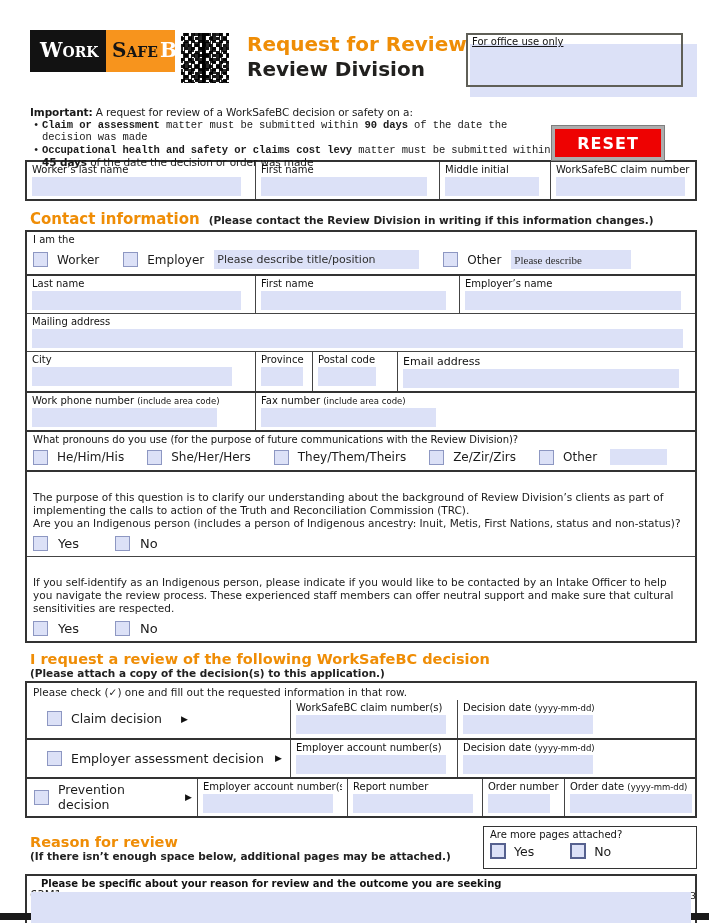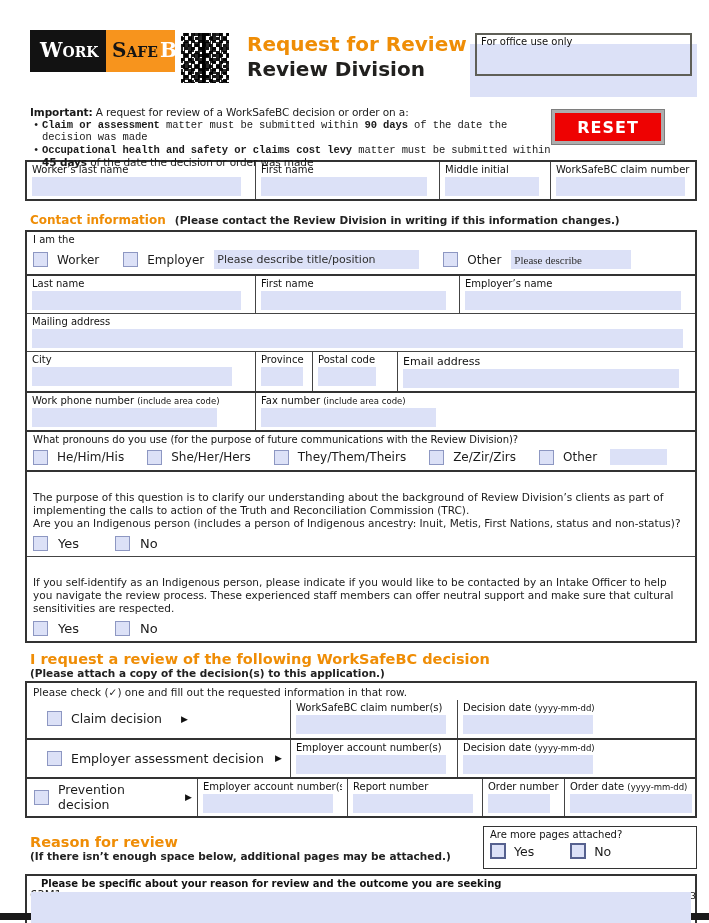--- a/index.html
+++ b/index.html
@@ -22,33 +22,33 @@
   .logo .lg-safe { color:#141414; }
   .logo .lg-bc { color:#ffffff; margin-left:2px; }
   .qr { position:absolute; left:151px; top:3px; width:48px; height:50px;
         background:
           linear-gradient(#000,#000) 21px 0/3px 100% no-repeat,
           repeating-conic-gradient(rgba(0,0,0,.85) 0% 25%, transparent 0% 50%) 2px 3px/11px 11px,
           repeating-conic-gradient(#151515 0% 25%, #fdfdfd 0% 50%) 0 0/7px 7px; }
   .titles { position:absolute; left:217px; top:2px; line-height:25px; }
   .title1 { font-size:20px; font-weight:700; color:#ef8d06; }
   .title2 { font-size:20px; font-weight:700; color:#21201e; }
-  .office-box { position:absolute; left:445px; top:3px; width:217px; height:43px;
-                border:2px solid #5f5f57; z-index:2; }
+  .office-box { position:absolute; left:436px; top:3px; width:217px; height:54px;
+                border:2px solid #5f5f57; z-index:2;text-decoration:underline; }
   .office-box .flabel { padding:1px 4px; }
   .office-field { position:absolute; left:440px; top:14px; width:227px; height:53px;
                   background:#dce1f7; border:none; z-index:1; font-size:11px; }
   
   .notice-row { position:relative; margin:4px 30px 0 30px; height:48px; }
   .notice { font-size:10.5px; line-height:12.5px; width:530px; letter-spacing:-0.1px; }
   .notice b { font-weight:700; }
   .bullet-line { padding-left:12px; position:relative;font-family:Liberation Mono, monospace; }
   .bullet-line::before { content:"•"; position:absolute; left:3px; }
   .indent-line { padding-left:12px; }
-  .reset-btn { position:absolute; right:15px; top:4px; width:112px; height:34px;
+  .reset-btn { position:absolute; right:15px; top:20px; width:112px; height:34px;
                background:#ee0202; border:3px solid #adadad; outline:1px solid #7e7e7e;
                color:#fff; font-weight:700; font-size:16px; letter-spacing:1px;
                font-family:"DejaVu Sans","Liberation Sans",sans-serif; cursor:pointer; }
   
   .tbl { margin:0 12px 0 25px; border:2px solid #333; }
   .grid { display:grid; }
   .cell { padding:2px 5px 3px 5px; border-left:1px solid #444; min-width:0; }
   .cell.first { border-left:none; }
   .row-t1 { border-top:1px solid #444; }
   .row-t2 { border-top:2px solid #333; }
@@ -59,21 +59,21 @@
   .field::placeholder { color:#2e2e2e; opacity:1; }
   .cb { appearance:none; -webkit-appearance:none; width:14px; height:14px; flex:0 0 auto;
         background:#dce1f7; border:1px solid #8d97c2; margin:0; cursor:pointer; }
   .cb.lg { width:15px; height:15px; }
   .cb.box { width:16px; height:16px; border:2px solid #56618f; }
   .opt { display:flex; align-items:center; gap:9px; font-size:12px; }
   
   .names-tbl { margin-top:6px; grid-template-columns:228px 184px 111px 1fr; }
   
   .sec-head { margin:8px 12px 2px 30px; }
-  .sec-title { font-size:12px; font-weight:700; color:#ef8d06; display:inline; }
+  .sec-title { font-size:15px; font-weight:700; color:#ef8d06; display:inline; }
   .sec-note { font-size:10.5px; font-weight:600; color:#222; display:inline; margin-left:4px; }
   .sec-sub { font-size:10.5px; font-weight:700; color:#222; }
   
   .iam-row { padding:2px 6px 5px 6px; }
   .iam-opts { display:flex; align-items:center; margin-top:4px; gap:10px; }
   .gap-lg { margin-left:14px; }
   .cols-b { grid-template-columns:228px 204px 1fr; }
   .cols-d { grid-template-columns:228px 57px 85px 1fr; }
   .cols-e { grid-template-columns:228px 227px 1fr; }
   .pron-row { padding:2px 6px 5px 6px; }
@@ -124,21 +124,21 @@
       <div class="title2">Review Division</div>
     </div>
     <input class="office-field" type="text" style="">
     <div class="office-box">
       <div class="flabel">For office use only</div>
     </div>
   </div>
 
   <div class="notice-row">
     <div class="notice">
-      <div><b>Important:</b><span> A request for review of a WorkSafeBC decision or order on a:</span></div>
+      <div><b>Important:</b><span> A request for review of a WorkSafeBC decision or safety on a:</span></div>
       <div class="bullet-line"><b>Claim or assessment</b><span> matter must be submitted within </span><b>90 days</b><span> of the date the decision was made</span></div>
       <div class="bullet-line"><b>Occupational health and safety or claims cost levy</b><span> matter must be submitted within</span></div>
       <div class="indent-line"><b>45 days</b><span> of the date the decision or order was made</span></div>
     </div>
     <button class="reset-btn">RESET</button>
   </div>
 
   <div class="tbl grid names-tbl">
     <div class="cell first">
       <div class="flabel">Worker’s last name</div>

